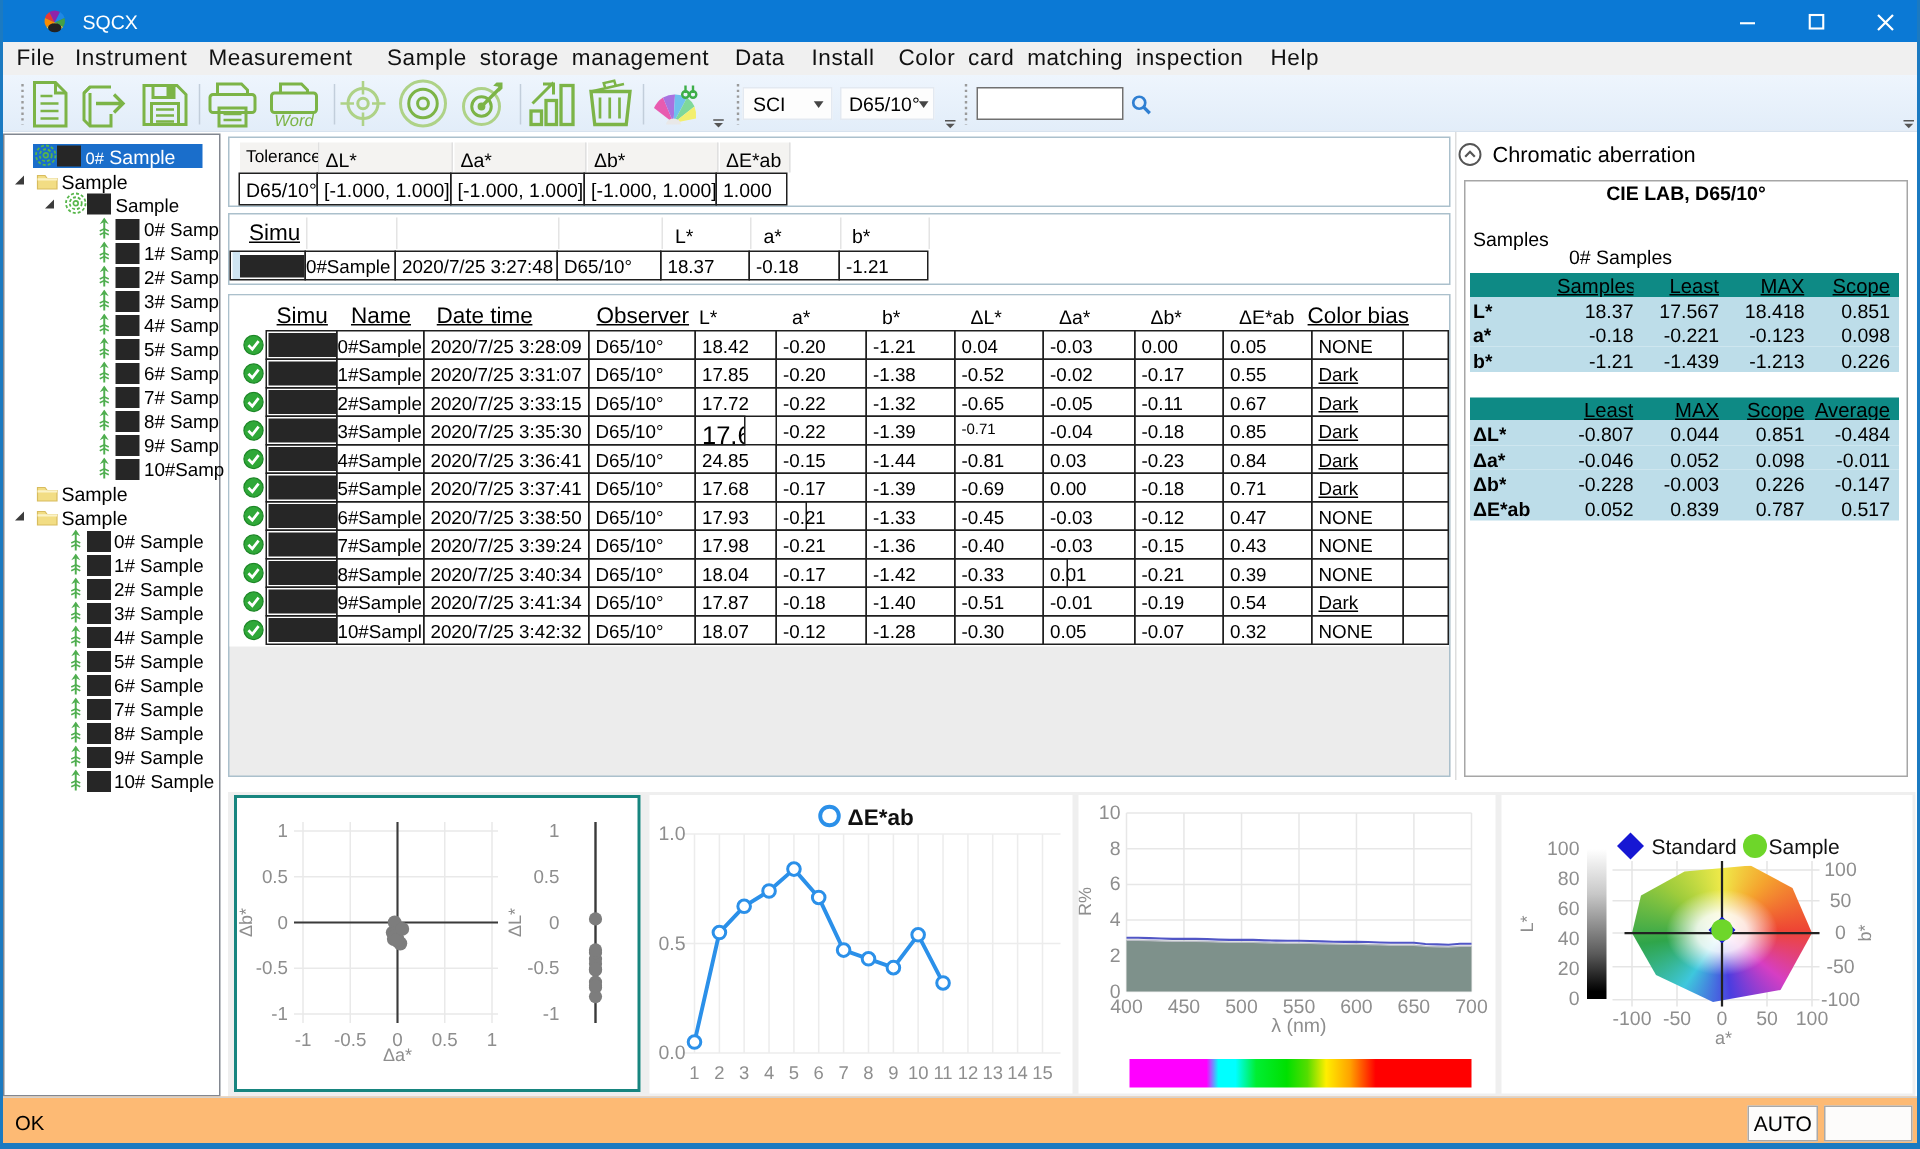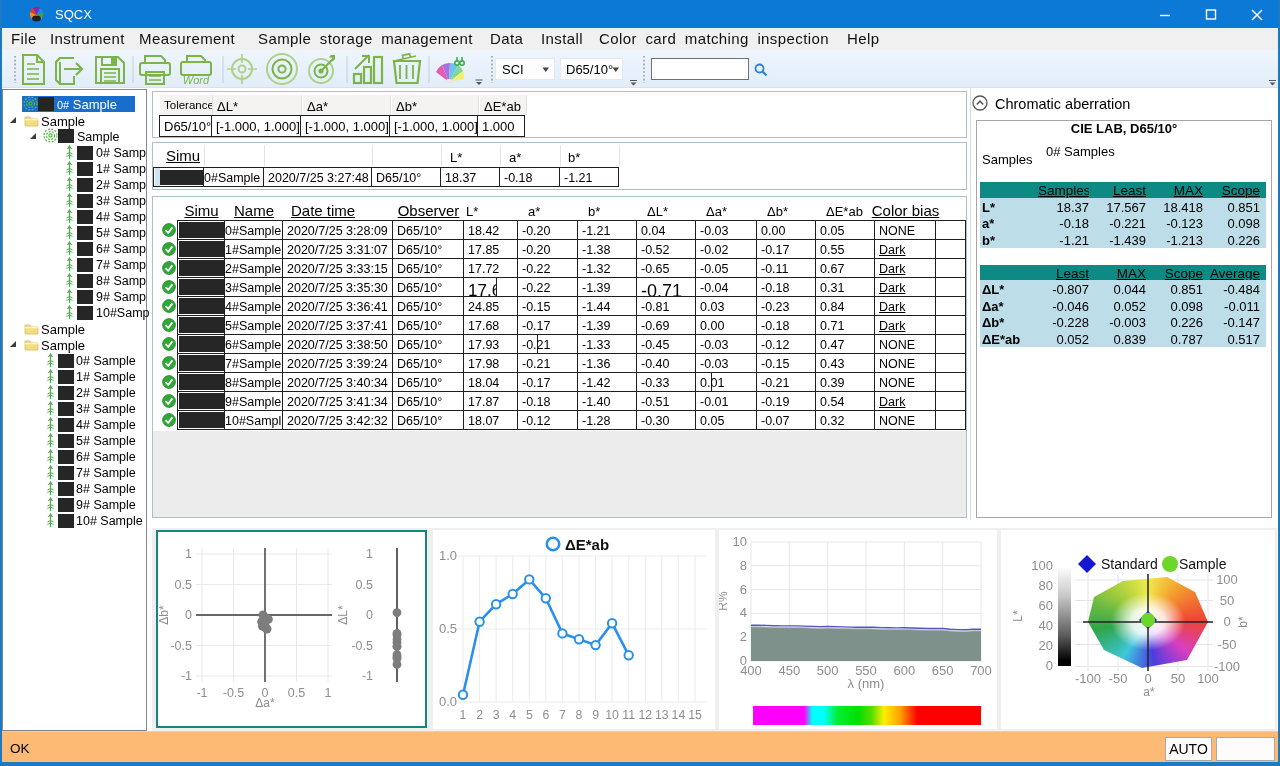--- a/index.html
+++ b/index.html
@@ -465,24 +465,24 @@
   </svg>
 <div class="cell blk" style="left:178px;top:278px;width:48px;height:20px;font-size:12.5px;padding-top:3px;margin-left:-1px;margin-top:-1px;">
     <div style="position:absolute;left:1px;top:1px;width:45px;height:16px;background:#262626;"></div>
   </div>
 <div class="cell blk" style="left:225px;top:278px;width:59px;height:20px;font-size:12.5px;padding-top:3px;margin-left:-1px;margin-top:-1px;text-align:right;padding-right:3px;">3#Sample</div>
 <div class="cell blk" style="left:283px;top:278px;width:111px;height:20px;font-size:12.5px;padding-top:3px;margin-left:-1px;margin-top:-1px;padding-left:4px;">2020/7/25 3:35:30</div>
 <div class="cell blk" style="left:393px;top:278px;width:72px;height:20px;font-size:12.5px;padding-top:3px;margin-left:-1px;margin-top:-1px;padding-left:4px;">D65/10°</div>
 <div class="cell blk" style="left:464px;top:278px;width:34px;height:20px;font-size:17px;padding-top:3px;margin-left:-1px;margin-top:-1px;padding-left:4px;">17.66</div>
 <div class="cell blk" style="left:518px;top:278px;width:61px;height:20px;font-size:12.5px;padding-top:3px;margin-left:-1px;margin-top:-1px;padding-left:4px;">-0.22</div>
 <div class="cell blk" style="left:578px;top:278px;width:60px;height:20px;font-size:12.5px;padding-top:3px;margin-left:-1px;margin-top:-1px;padding-left:4px;">-1.39</div>
-<div class="cell blk" style="left:637px;top:278px;width:60px;height:20px;font-size:18px;padding-top:3px;margin-left:-1px;margin-top:-1px;padding-left:4px;">-0.71</div>
+<div class="cell blk" style="left:637px;top:278px;width:60px;height:20px;font-size:10px;padding-top:3px;margin-left:-1px;margin-top:-1px;padding-left:4px;">-0.71</div>
 <div class="cell blk" style="left:696px;top:278px;width:62px;height:20px;font-size:12.5px;padding-top:3px;margin-left:-1px;margin-top:-1px;padding-left:4px;">-0.04</div>
 <div class="cell blk" style="left:757px;top:278px;width:60px;height:20px;font-size:12.5px;padding-top:3px;margin-left:-1px;margin-top:-1px;padding-left:4px;">-0.18</div>
-<div class="cell blk" style="left:816px;top:278px;width:60px;height:20px;font-size:12.5px;padding-top:3px;margin-left:-1px;margin-top:-1px;padding-left:4px;">0.31</div>
+<div class="cell blk" style="left:816px;top:278px;width:60px;height:20px;font-size:12.5px;padding-top:3px;margin-left:-1px;margin-top:-1px;padding-left:4px;">0.85</div>
 <div class="cell blk" style="left:875px;top:278px;width:62px;height:20px;font-size:12.5px;padding-top:3px;margin-left:-1px;margin-top:-1px;padding-left:4px;"><span class="hul">Dark</span></div>
 <div class="cell blk" style="left:936px;top:278px;width:31px;height:20px;font-size:12.5px;padding-top:3px;margin-left:-1px;margin-top:-1px;padding-left:4px;"></div>
 <svg class="abs" style="left:162px;top:299px" width="14" height="14" viewBox="0 0 14 14">
     <circle cx="7" cy="7" r="6.4" fill="#2fa838"></circle>
     <circle cx="7" cy="7" r="6.4" fill="none" stroke="#1d8727" stroke-width="0.8"></circle>
     <path d="M3.6 7.2 L6.2 9.8 L10.4 4.4" stroke="#fff" stroke-width="1.8" fill="none"></path>
   </svg>
 <div class="cell blk" style="left:178px;top:297px;width:48px;height:20px;font-size:12.5px;padding-top:3px;margin-left:-1px;margin-top:-1px;">
     <div style="position:absolute;left:1px;top:1px;width:45px;height:16px;background:#262626;"></div>
   </div>
@@ -621,21 +621,21 @@
 <div class="abs rightpanel"></div>
 <div class="abs" style="left:970px;top:88px;width:1px;height:432px;background:#ddd;"></div>
 <svg class="abs" style="left:972px;top:95px" width="16" height="16" viewBox="0 0 16 16">
     <circle cx="8" cy="8" r="7" fill="none" stroke="#555" stroke-width="1.3"></circle>
     <path d="M4.8 9.5 L8 6.2 L11.2 9.5" fill="none" stroke="#555" stroke-width="1.5"></path>
   </svg>
 <span class="cell" style="left:995px;top:96px;font-size:14.5px;">Chromatic aberration</span>
 <div class="abs" style="left:976px;top:120px;width:296px;height:398px;background:#fff;border:1px solid #a6a6a6;"></div>
 <div class="cell" style="left:976px;top:121px;width:296px;text-align:center;font-weight:bold;font-size:13px;">CIE LAB, D65/10°</div>
 <span class="cell" style="left:982px;top:152px;">Samples</span>
-<span class="cell" style="left:1046px;top:144px;">0# Samples</span>
+<span class="cell" style="left:1046px;top:164px;">0# Samples</span>
 <div class="abs" style="left:980px;top:182px;width:286px;height:15.5px;background:#0e8a85;"></div>
 <div class="cell hul" style="left:1038px;top:183px;width:51px;text-align:right;font-size:13.5px;">Samples</div>
 <div class="cell hul" style="left:1095px;top:183px;width:51px;text-align:right;font-size:13.5px;">Least</div>
 <div class="cell hul" style="left:1152px;top:183px;width:51px;text-align:right;font-size:13.5px;">MAX</div>
 <div class="cell hul" style="left:1209px;top:183px;width:51px;text-align:right;font-size:13.5px;">Scope</div>
 <div class="abs" style="left:980px;top:197.5px;width:286px;height:16.7px;background:#bddde9;"></div>
 <div class="cell" style="left:982px;top:199.5px;font-weight:bold;font-size:13px;">L*</div>
 <div class="cell" style="left:1038px;top:199.5px;width:51px;text-align:right;font-size:13px;">18.37</div>
 <div class="cell" style="left:1095px;top:199.5px;width:51px;text-align:right;font-size:13px;">17.567</div>
 <div class="cell" style="left:1152px;top:199.5px;width:51px;text-align:right;font-size:13px;">18.418</div>

